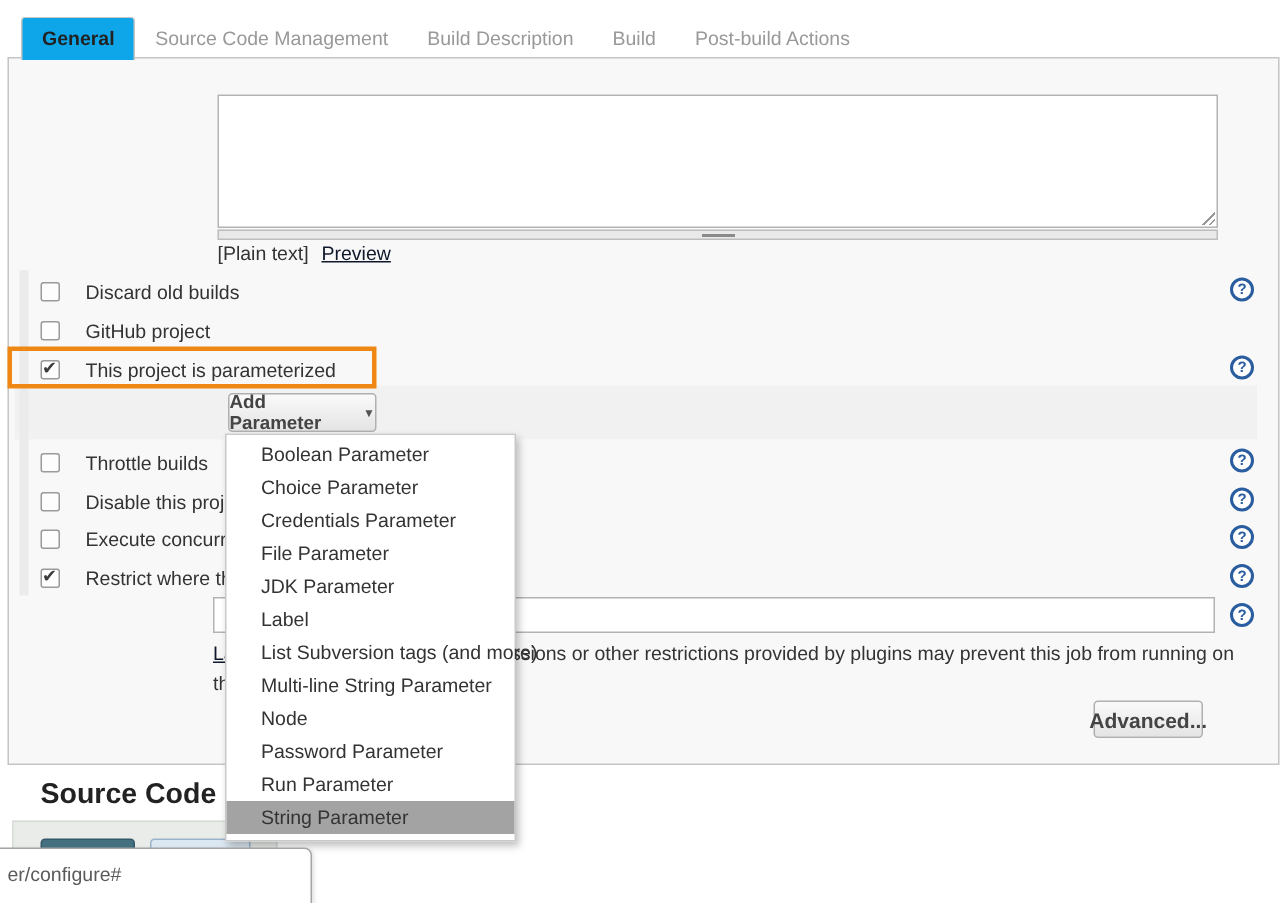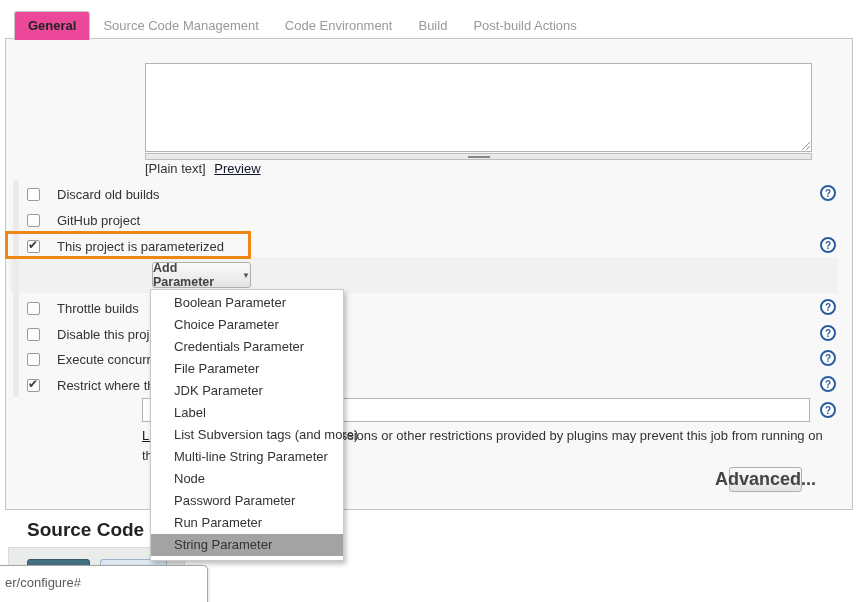--- a/index.html
+++ b/index.html
@@ -2,21 +2,21 @@
 <html><head>
 <meta charset="utf-8">
 <style>
   * { margin:0; padding:0; box-sizing:border-box; }
   html,body { width:858px; height:602px; overflow:hidden; background:#fff;
     font-family:"Liberation Sans", sans-serif; font-size:13px; color:#333; }
 
   
   .tabstrip { position:absolute; left:14px; top:11px; display:flex; align-items:flex-end; z-index:5; }
   .tab { height:28px; line-height:28px; padding:0 13px; color:#999; cursor:pointer; white-space:nowrap; }
-  .tab.active { background:#ec4899; border:1px solid #c5c5c5; border-bottom:none;
+  .tab.active { background:#0ea5e9; border:1px solid #c5c5c5; border-bottom:none;
     border-radius:3px 3px 0 0; color:#222; font-weight:bold; height:29px; }
 
   
   .pane { position:absolute; left:5px; top:38px; width:848px; height:472px;
     background:#f8f8f8; border:1px solid #c5c5c5; z-index:1; }
 
   .field-label { position:absolute; color:#333; }
   textarea.desc { position:absolute; left:145px; top:63px; width:667px; height:89px;
     border:1px solid #b3b3b3; background:#fff; resize:none; font-family:"Liberation Sans",sans-serif; z-index:2; }
   .resize-grip { position:absolute; left:800px; top:140px; width:10px; height:10px; z-index:3;
@@ -40,21 +40,21 @@
   .hl-box { position:absolute; left:5px; top:231px; width:246px; height:28px;
     border:3px solid #ee8713; background:transparent; z-index:4; pointer-events:none; }
 
   .param-band { position:absolute; left:10px; top:257px; width:828px; height:36px; background:#f1f1f1; z-index:1; }
 
   .btn { display:inline-flex; align-items:center; justify-content:center; cursor:pointer;
     border:1px solid #b0b0b0; border-radius:3px; color:#444; font-weight:bold;
     background:linear-gradient(#fafafa,#e4e4e4); }
   .addparam { position:absolute; left:152px; top:262px; width:99px; height:26px; z-index:3; font-size:12.5px; }
   .caret { font-size:8px; margin-left:6px; color:#555; }
-  .advanced { position:absolute; left:729px; top:467px; width:73px; height:25px; z-index:2; font-size:18px; }
+  .advanced { position:absolute; left:729px; top:467px; width:73px; height:25px; z-index:2; font-size:14px; }
 
   .help { position:absolute; left:820px; width:16px; height:16px; border-radius:50%;
     border:2px solid #2a5d9f; background:#fff; color:#2a5d9f; font-weight:bold; font-size:10px;
     display:flex; align-items:center; justify-content:center; z-index:2; cursor:pointer; }
 
   input.lexp { position:absolute; left:142px; top:398px; width:668px; height:24px;
     border:1px solid #b3b3b3; background:#fff; padding:2px 4px; font-family:"Liberation Sans",sans-serif; z-index:2; }
   .note { position:absolute; left:142px; top:426px; width:710px; line-height:20px; white-space:nowrap; z-index:2; }
 
   
@@ -75,21 +75,21 @@
   .tooltip { position:absolute; left:-8px; top:565px; width:216px; height:45px; background:#fff;
     border:1px solid #a5a5a5; border-radius:5px; z-index:11; box-shadow:1px 1px 3px rgba(0,0,0,0.12);
     color:#5a5a5a; padding:9px 0 0 12px; white-space:nowrap; overflow:hidden; }
 </style>
 </head>
 <body>
 
 <div class="tabstrip">
   <div class="tab active">General</div>
   <div class="tab">Source Code Management</div>
-  <div class="tab">Code Environment</div>
+  <div class="tab">Build Description</div>
   <div class="tab">Build</div>
   <div class="tab">Post-build Actions</div>
 </div>
 
 <div class="pane"></div>
 
 <div class="field-label" style="left:55px; top:68px;">Description</div>
 <textarea class="desc" value="" style=""></textarea>
 <div class="resize-grip"></div>
 <div class="dragbar">

